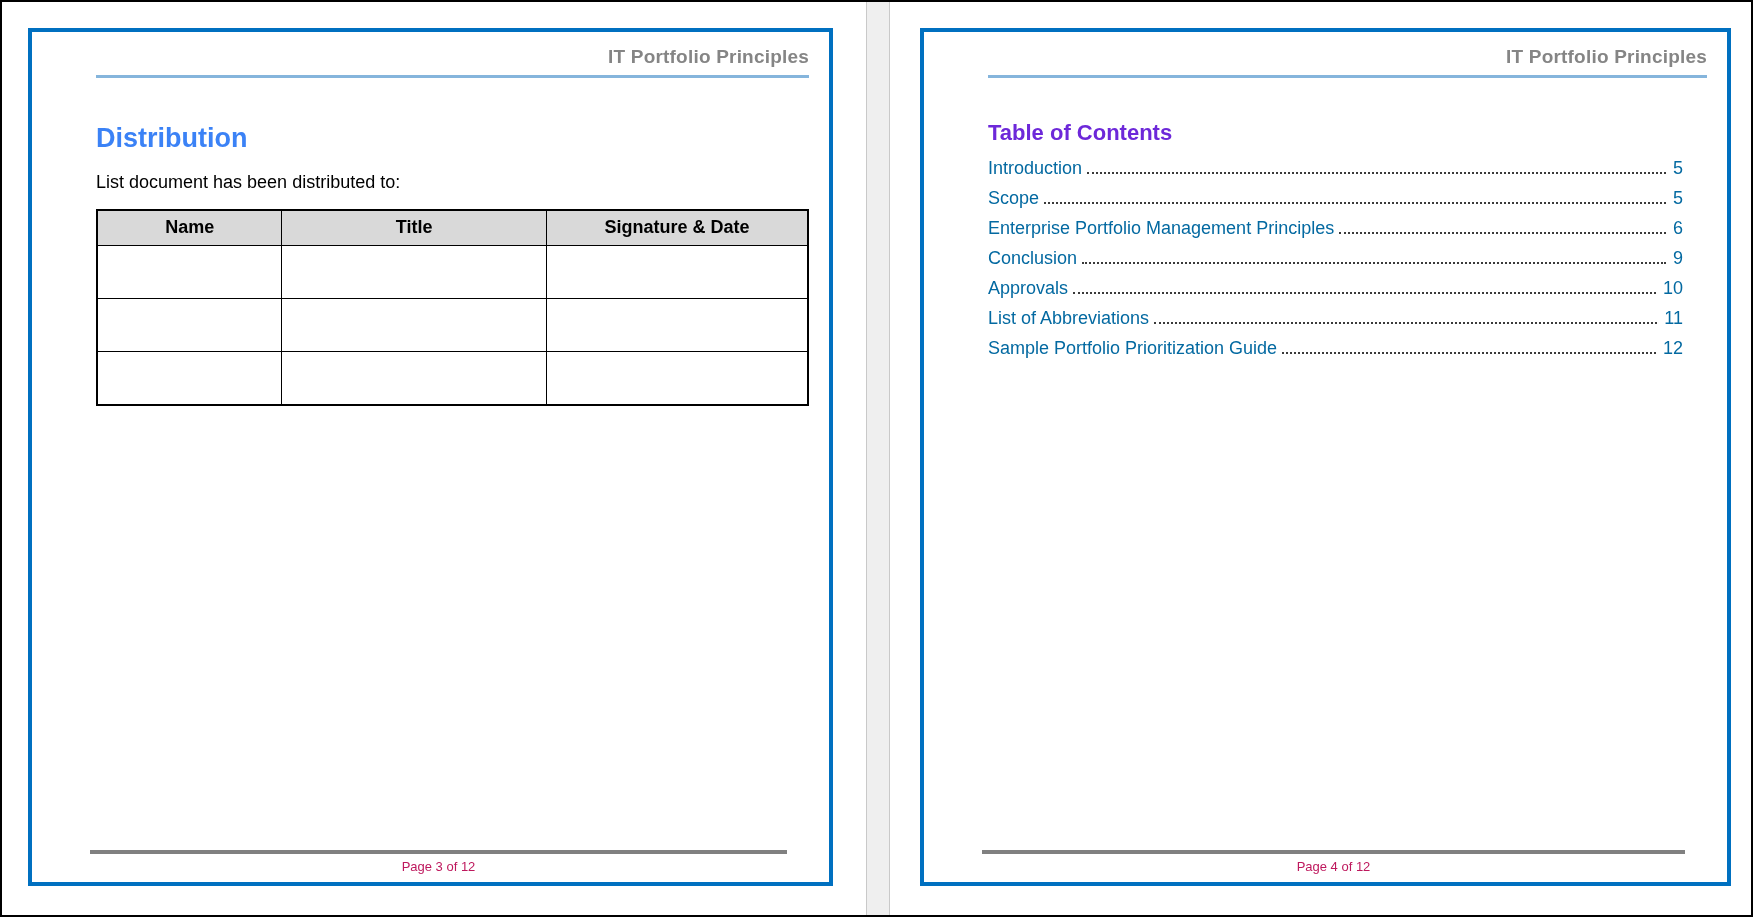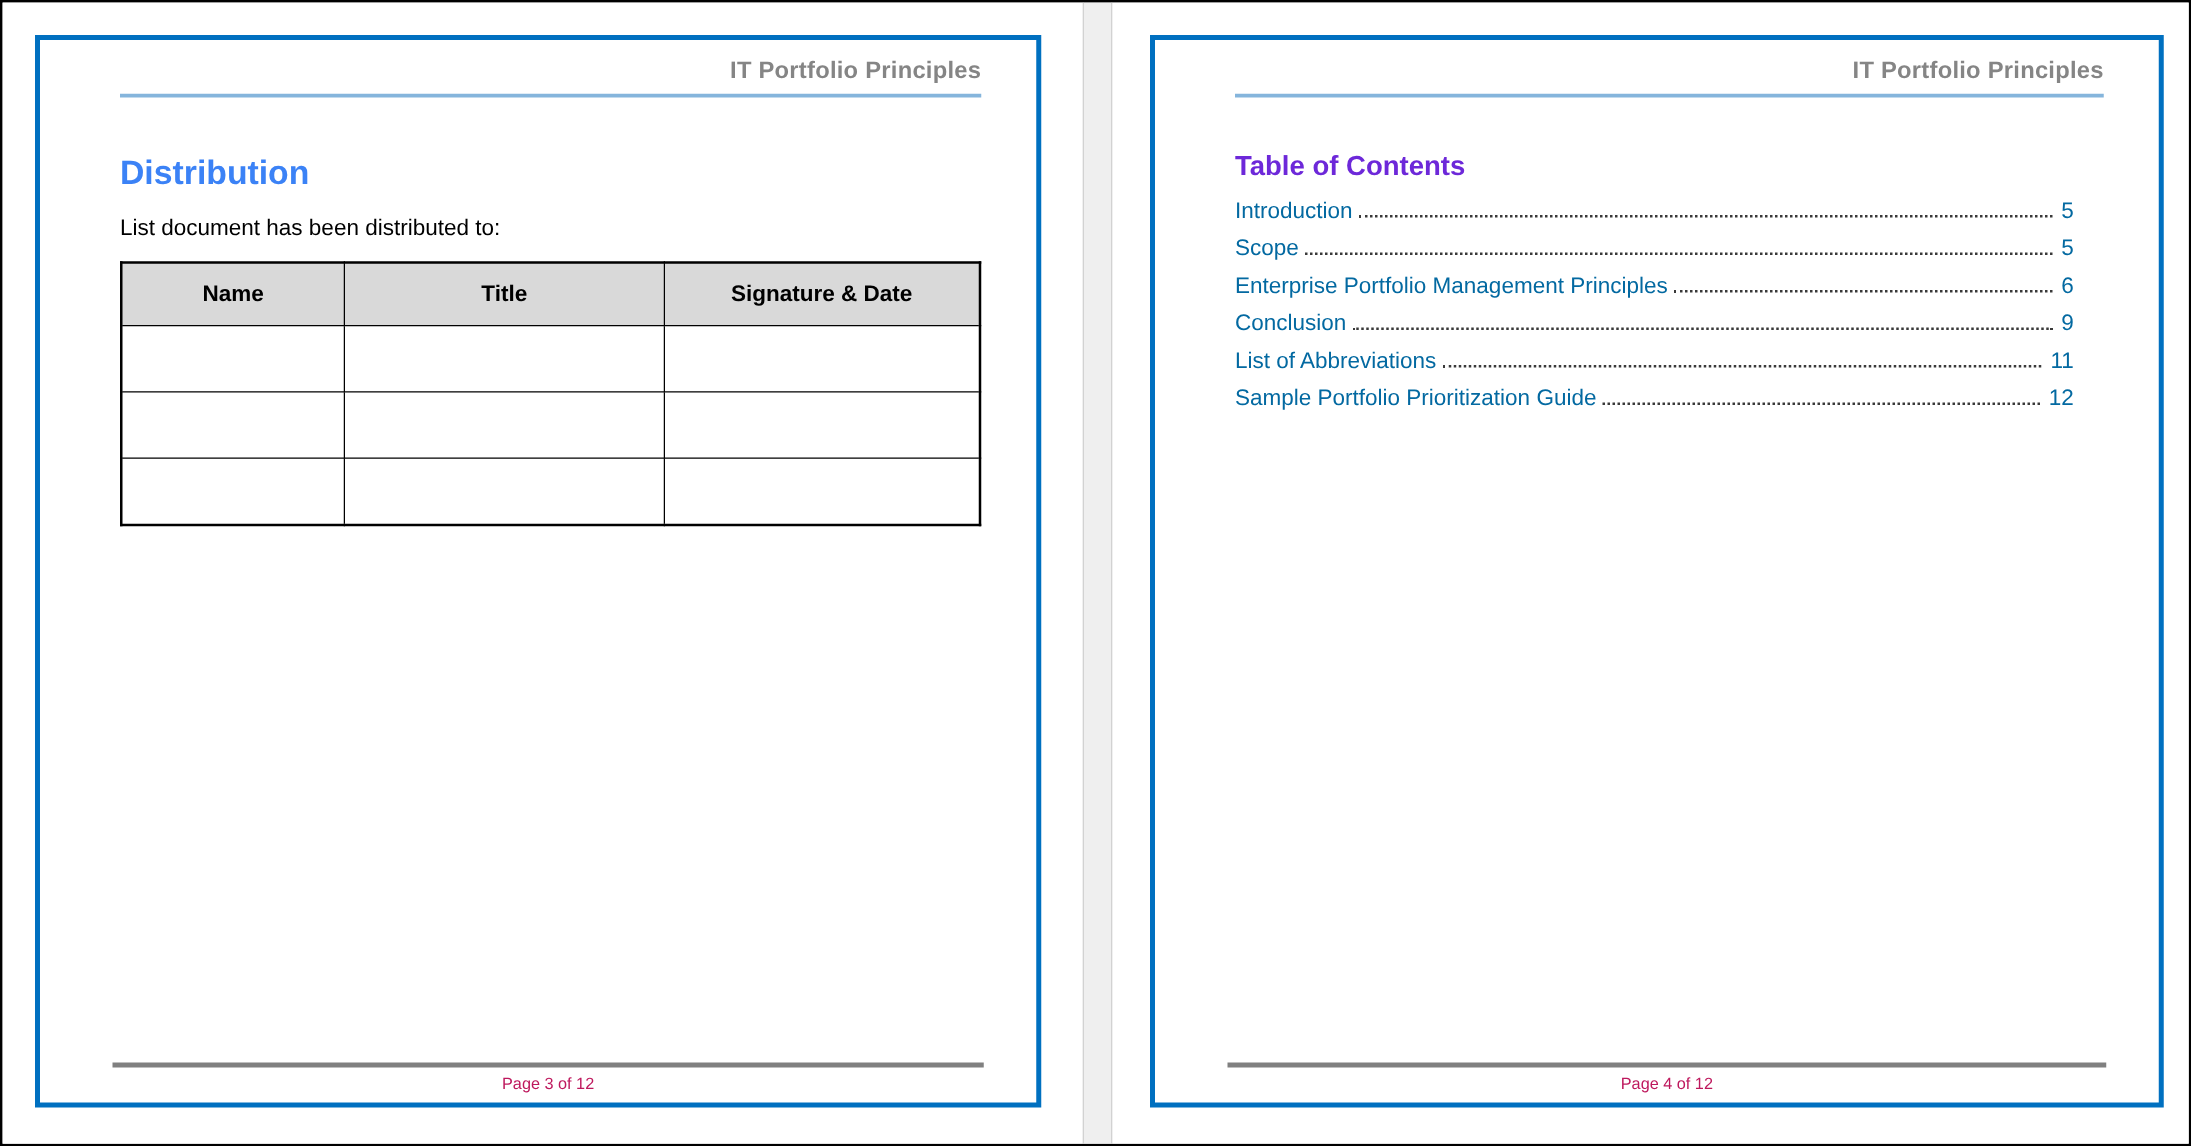--- a/index.html
+++ b/index.html
@@ -27,21 +27,21 @@
   }
   .page-inner {
     height: 858px;
     border: 4px solid #0070C0;
     position: relative;
     background: #fff;
   }
   .page.left  .page-inner { margin: 26px 33px 0 26px; width: 805px; }
   .page.right .page-inner { margin: 26px 20px 0 30px; width: 811px; }
 
-  .content { padding: 0 44px 0 64px; }
+  .content { padding: 0 20px 0 64px; }
 
   .doc-header {
     margin-top: 14px;
     text-align: right;
     font-size: 19px;
     font-weight: bold;
     color: #858585;
     padding-bottom: 7px;
     border-bottom: 3px solid #85B5DC;
     letter-spacing: 0.2px;
@@ -62,21 +62,21 @@
   }
   table.dist-table {
     margin-top: 15px;
     width: 100%;
     border-collapse: collapse;
     border: 2px solid #000;
     table-layout: fixed;
   }
   .dist-table th, .dist-table td { border: 1.5px solid #000; }
   .dist-table th {
-    height: 51px;
+    height: 36px;
     background: #D9D9D9;
     font-size: 18px;
     font-weight: bold;
     text-align: center;
     vertical-align: middle;
   }
   .dist-table td { height: 53px; background: #fff; }
   .col-name { width: 26%; }
   .col-title { width: 37.2%; }
   .col-sig { width: 36.8%; }
@@ -192,20 +192,25 @@
             <span class="toc-label">Enterprise Portfolio Management Principles</span>
             <span class="toc-dots"></span>
             <span class="toc-page">6</span>
           </div>
           <div class="toc-row">
             <span class="toc-label">Conclusion</span>
             <span class="toc-dots"></span>
             <span class="toc-page">9</span>
           </div>
           <div class="toc-row">
+            <span class="toc-label">Approvals</span>
+            <span class="toc-dots"></span>
+            <span class="toc-page">10</span>
+          </div>
+          <div class="toc-row">
             <span class="toc-label">List of Abbreviations</span>
             <span class="toc-dots"></span>
             <span class="toc-page">11</span>
           </div>
           <div class="toc-row">
             <span class="toc-label">Sample Portfolio Prioritization Guide</span>
             <span class="toc-dots"></span>
             <span class="toc-page">12</span>
           </div>
         </div>

